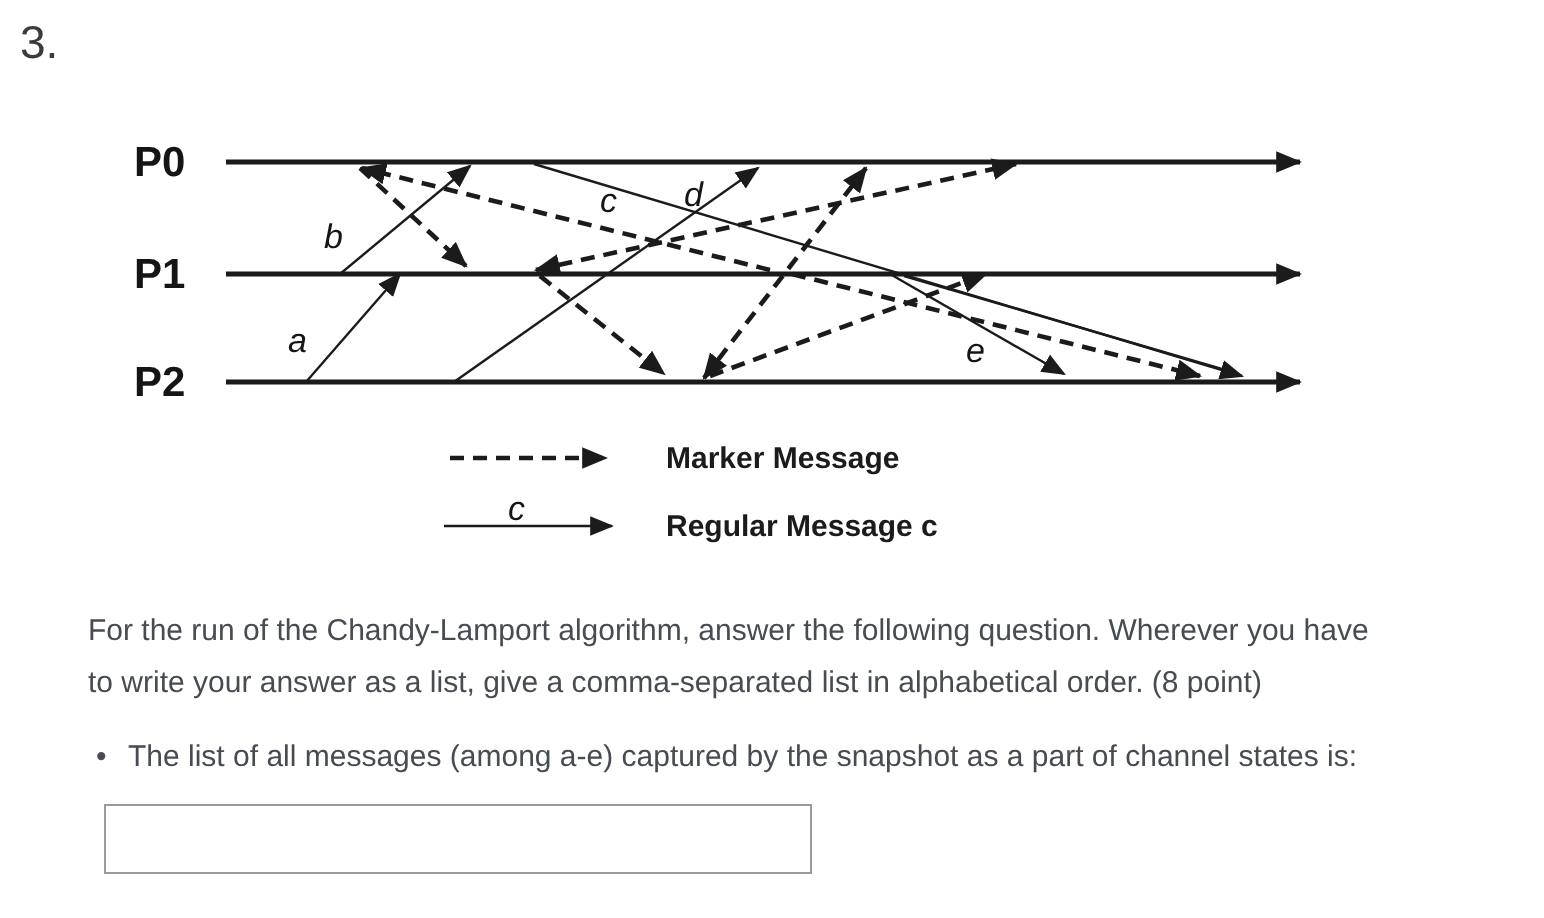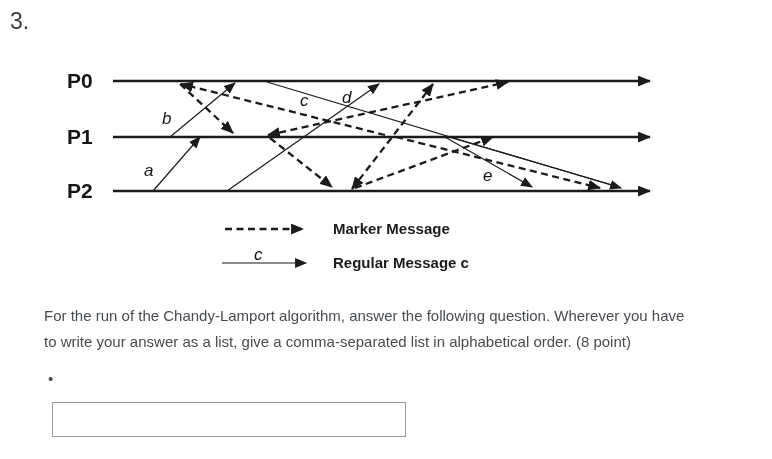--- a/index.html
+++ b/index.html
@@ -84,17 +84,18 @@
         <text x="254" y="260" class="msg-label">c</text>
         <text x="333" y="268" class="legend-label">Regular Message c</text>
       </g>
     </svg>
   </div>
 
   <div id="question-block">For the run of the Chandy-Lamport algorithm, answer the following question. Wherever you have to write your answer as a list, give a comma-separated list in alphabetical order. (8 point)</div>
 
   <div id="bullet-row">
     <span id="bullet-dot">•</span>
+    <span>The list of all messages (among a-e) captured by the snapshot as a part of channel states is:</span>
   </div>
 
   <input id="answer-input" type="text" placeholder="" style="">
 
 </div>
 
 </body></html>

